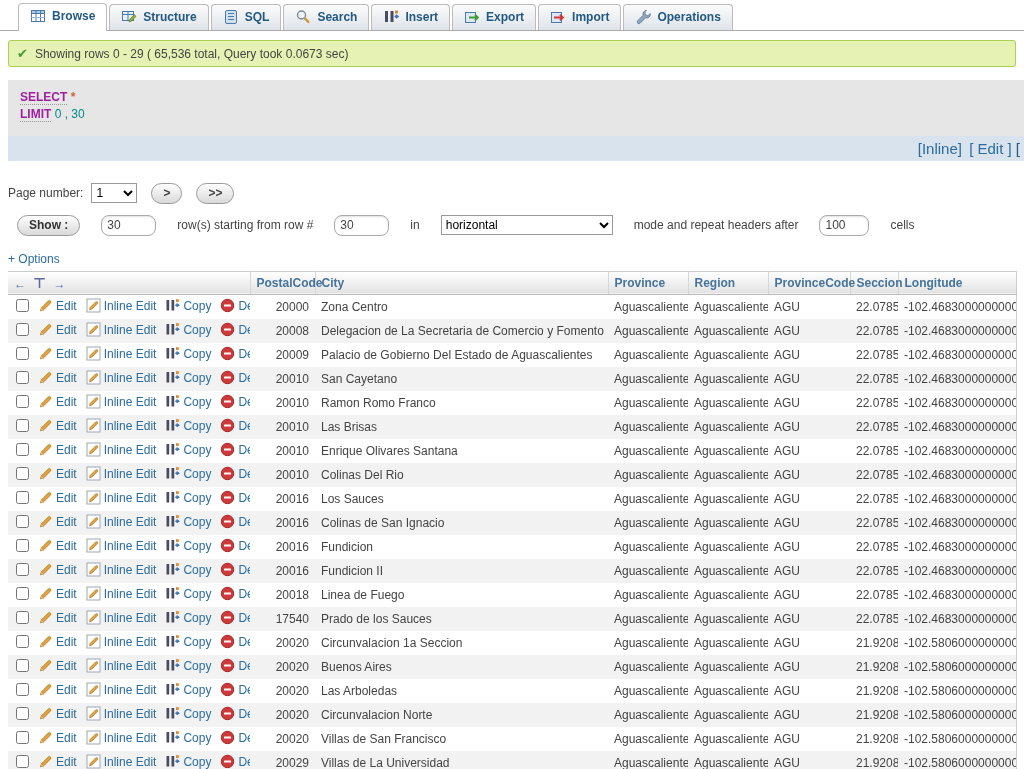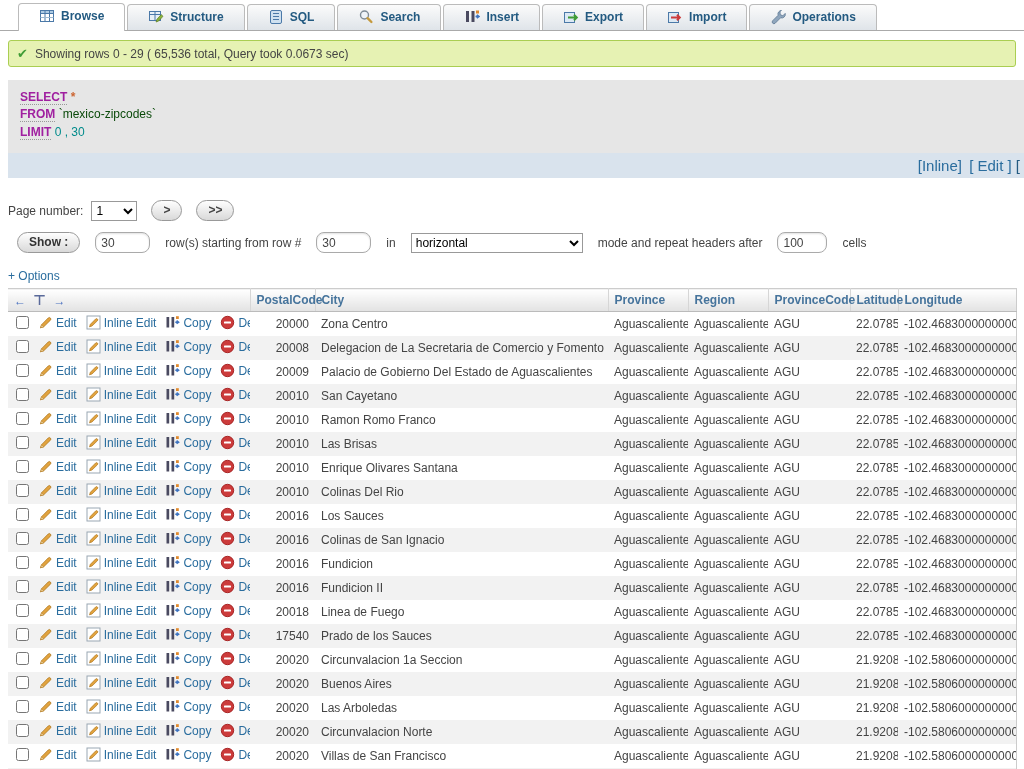--- a/index.html
+++ b/index.html
@@ -1,21 +1,21 @@
 <!DOCTYPE html>
 <html><head>
 <meta charset="utf-8">
 <style>
   * { margin:0; padding:0; box-sizing:border-box; }
   html,body { width:1024px; height:769px; overflow:hidden; background:#fff;
     font-family:"Liberation Sans", "DejaVu Sans", sans-serif; font-size:12px; color:#444; }
 
   
   .tabbar { display:flex; align-items:flex-end; padding:4px 0 0 18px; border-bottom:1px solid #aaa; height:31px; background:#fff; }
-  .tab { display:flex; align-items:center; gap:6px; padding:4px 20px 5px; margin-right:2px;
+  .tab { display:flex; align-items:center; gap:6px; padding:4px 11px 5px; margin-right:2px;
     border:1px solid #bbb; border-bottom:none; border-radius:4px 4px 0 0;
     background:linear-gradient(#fbfbfb,#dfe4e9); color:#235a81; font-weight:bold; cursor:pointer; white-space:nowrap; }
   .tab.active { background:#fff; margin-bottom:-1px; padding-bottom:7px; }
   .tab .icon svg { display:block; }
 
   
   .message { margin:9px 8px 0 8px; background:#e6f2b3; border:1px solid #aace52; border-radius:3px;
     padding:5px 8px; display:flex; align-items:center; gap:7px; }
   .check { color:#3f9c35; font-size:13px; font-weight:bold; }
 
@@ -28,21 +28,21 @@
   .sqlstrip { margin:0 0 0 8px; background:#d9e3ed; padding:4px 4px 4px 8px; text-align:right; color:#235a81; font-size:15px; }
   .sqlstrip a { color:#2a6d9e; text-decoration:none; margin-left:3px; }
 
   
   .pagerow { margin:22px 0 0 8px; display:flex; align-items:center; }
   .pagerow label { margin-right:8px; }
   select { height:20px; border:1px solid #999; background:#fff; font-size:12px; font-family:inherit; }
   .pillbtn { display:inline-block; margin-left:14px; padding:2px 11px 3px; border:1px solid #999; border-radius:11px;
     background:linear-gradient(#fefefe,#d9d9d9); font-weight:bold; color:#444; cursor:pointer; font-size:12px; }
 
-  .showrow { margin:11px 0 0 17px; display:flex; align-items:center; gap:15px; }
+  .showrow { margin:11px 0 0 17px; display:flex; align-items:center; gap:21px; }
   .tinput { height:21px; border:1px solid #aaa; border-radius:8px; background:#fff; padding:2px 5px;
     font-size:12px; font-family:inherit; color:#444; box-shadow:inset 0 1px 2px rgba(0,0,0,.12); }
 
   
   .options { margin:16px 0 5px 8px; color:#2a6d9e; cursor:pointer; }
 
   
   table.results { border-collapse:collapse; margin-left:8px; width:1008px; table-layout:fixed; border-right:1px solid #ccc; }
   table.results th { background:linear-gradient(#ffffff,#e2e2e2); border-top:1px solid #ccc; border-bottom:1px solid #bbb;
     border-right:1px solid #d6d6d6; color:#46749c; font-weight:bold; text-align:left; padding:3px 6px; height:22px; cursor:pointer; }
@@ -149,24 +149,20 @@
   <span class="check">✔</span>
   <span>Showing rows 0 - 29 ( 65,536 total, Query took 0.0673 sec)</span>
 </div>
 
 <div class="sqlbox">
   <div>
     <span class="kw">SELECT</span>
     <span class="star">*</span>
   </div>
   <div>
-    <span class="kw">FROM</span>
-    <span class="ident">`mexico-zipcodes`</span>
-  </div>
-  <div>
     <span class="kw">LIMIT</span>
     <span class="num-lit">0 , 30</span>
   </div>
 </div>
 <div class="sqlstrip">
   <a href="#">[Inline]</a>
   <a href="#">[ Edit ]</a>
   <span>[</span>
 </div>
 
@@ -211,21 +207,21 @@
       <th class="arrows">
         <span class="arr">←</span>
         <span class="tee">⊤</span>
         <span class="arr">→</span>
       </th>
       <th>PostalCode</th>
       <th>City</th>
       <th>Province</th>
       <th>Region</th>
       <th>ProvinceCode</th>
-      <th>Latitude</th>
+      <th>Seccion</th>
       <th>Longitude</th>
     </tr>
   </thead>
   <tbody>
       <tr class="odd">
         <td class="actions"><input type="checkbox" style=""><a href="#" class="action"><span class="icon"><svg width="15" height="15">
                 <path d="M2.5 12.8 L3.6 9.7 L10.2 3 a1.5 1.5 0 0 1 2.2 2.2 L5.7 11.8 Z" fill="#e2a33e" stroke="#b07820" stroke-width="0.8"></path>
                 <path d="M2.5 12.8 L3.6 9.7 L5.7 11.8 Z" fill="#f3d7a0" stroke="#b07820" stroke-width="0.5"></path>
               </svg></span><span>Edit</span></a><a href="#" class="action"><span class="icon"><svg width="15" height="15">
                 <rect x="1" y="1" width="13" height="13" fill="#fff" stroke="#9aa7b3"></rect>

